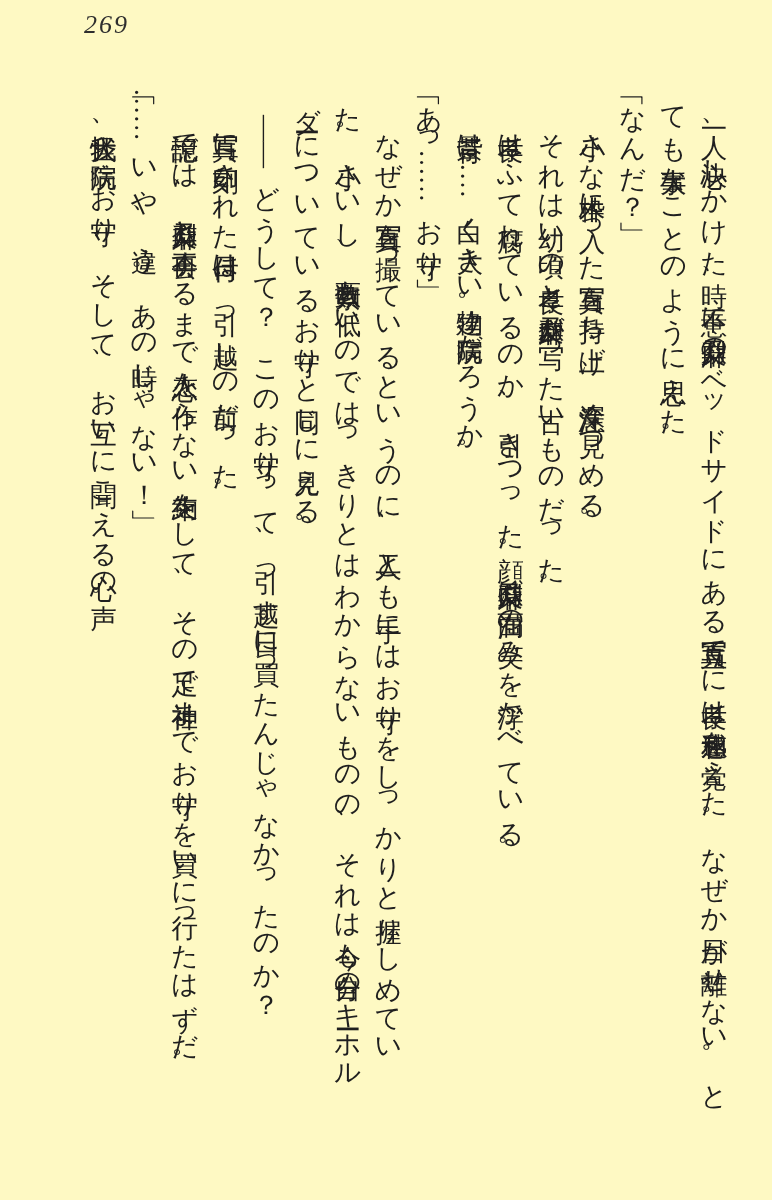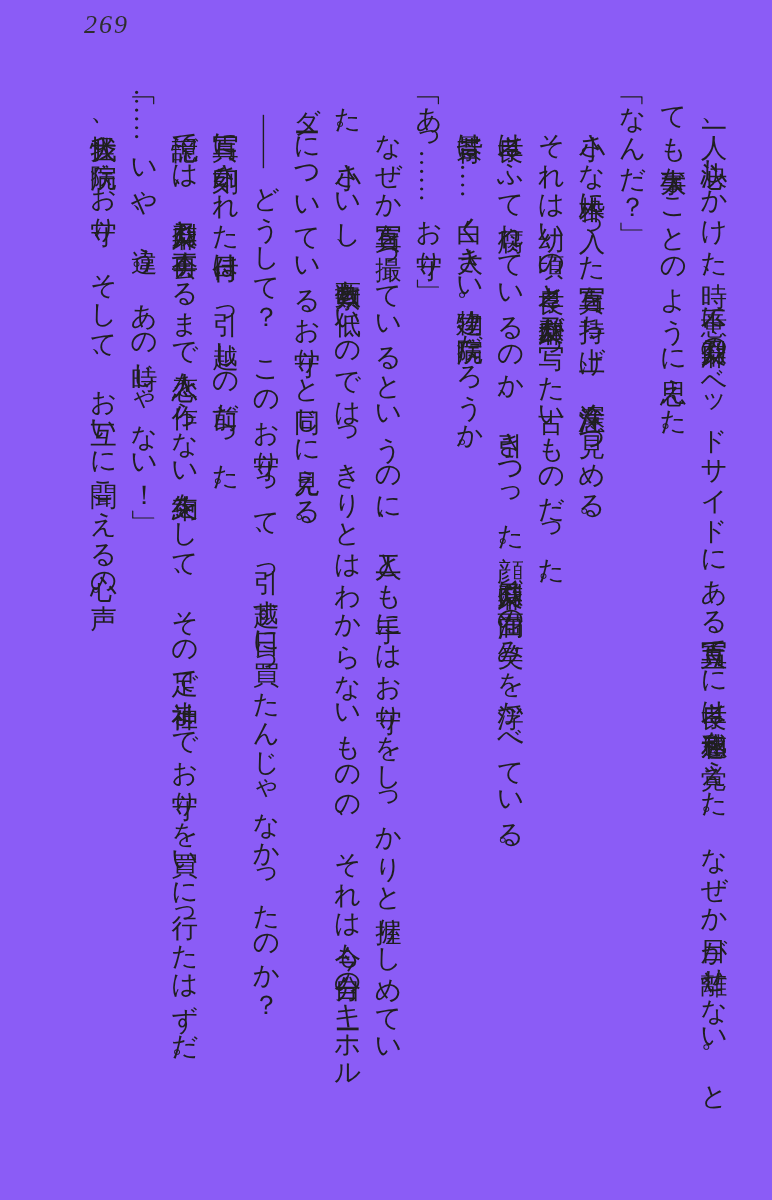--- a/index.html
+++ b/index.html
@@ -10,21 +10,21 @@
     width: 772px;
     height: 1200px;
     background: #fbfbf9;
     overflow: hidden;
     position: relative;
     font-family: "Liberation Serif", "DejaVu Serif", serif;
   }
   .book-page {
     position: absolute;
     inset: 0;
-    background: #8b5cf6;
+    background: #fef9c3;
   }
   .page-number {
     position: absolute;
     top: 10px;
     left: 84px;
     font-style: italic;
     font-size: 26px;
     letter-spacing: 2px;
     color: #2e2e2e;
     font-family: "Liberation Serif", "DejaVu Serif", serif;

